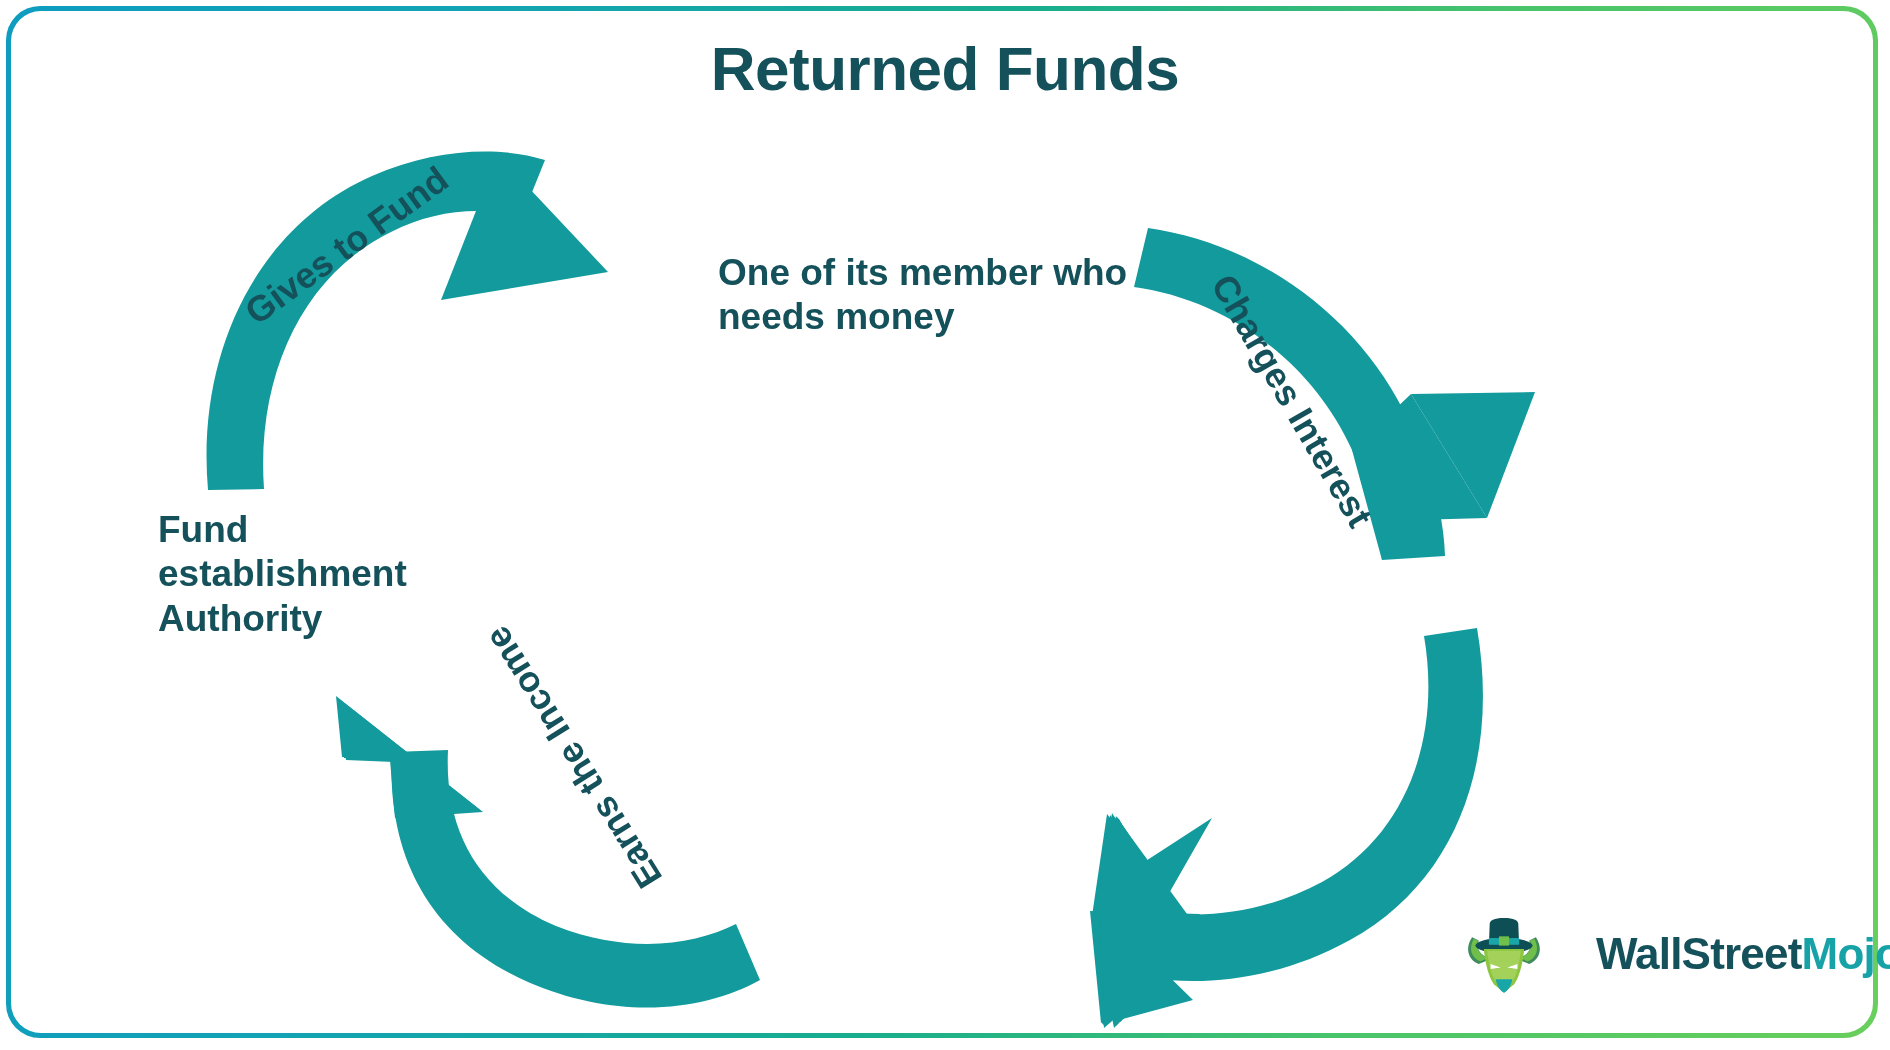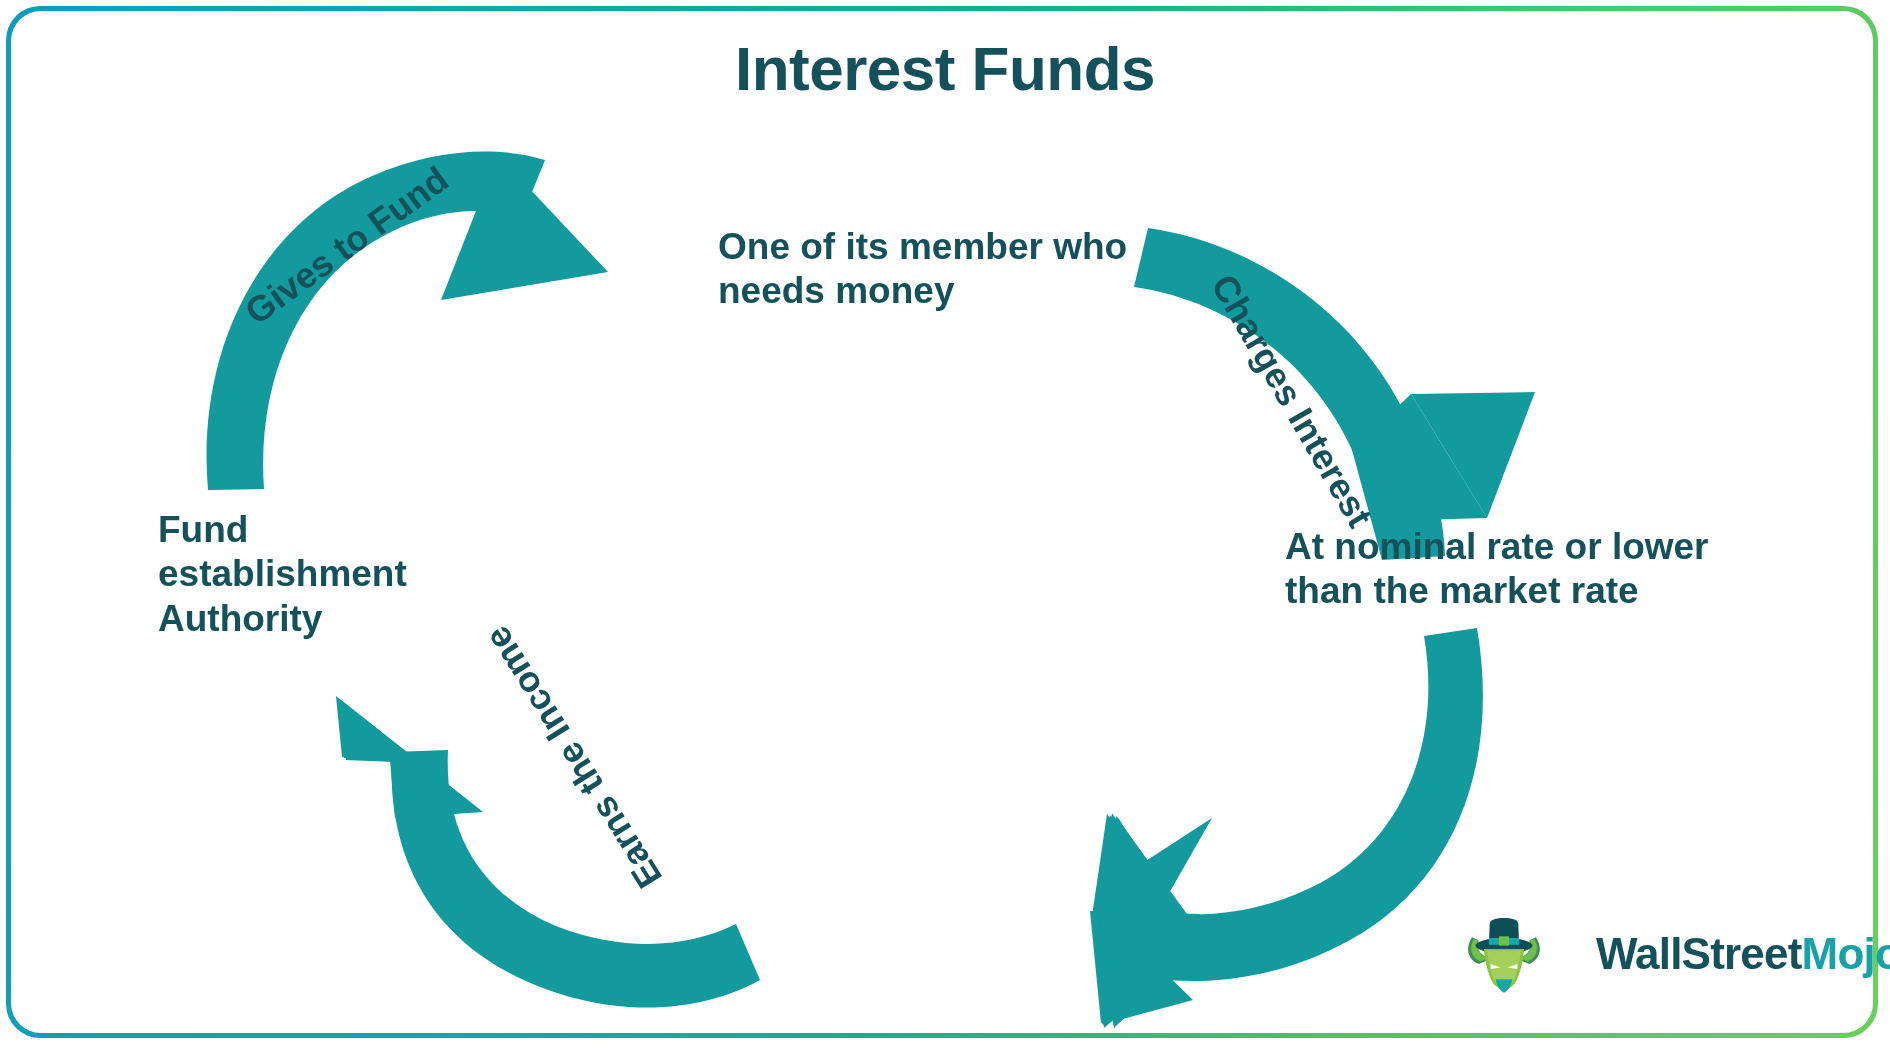--- a/index.html
+++ b/index.html
@@ -68,21 +68,21 @@
     font-size: 37px;
   }
   .node-label.big {
     font-size: 38px;
   }
   .rot-label {
     font-size: 36px;
     white-space: nowrap;
     line-height: 1.12;
   }
-  #lbl-member   { left: 718px; top: 225px; width: 470px; }
+  #lbl-member   { left: 718px; top: 251px; width: 470px; }
   #lbl-initial  { left: 722px; top: 450px; width: 530px; }
   #lbl-authority{ left: 158px; top: 508px; width: 300px; }
   #lbl-nominal  { left: 1285px; top: 525px; width: 470px; }
   #lbl-returned { left: 803px; top: 832px; width: 300px; }
 
   #lbl-gives {
     left: 238px; top: 300px;
     transform: rotate(-36deg);
     transform-origin: left top;
     text-align: left;
@@ -121,21 +121,21 @@
 </style>
 </head>
 <body>
 
 <div id="canvas">
 
   <div id="frame">
     <div id="frame-inner"></div>
   </div>
 
-  <div id="title" class="label">Interest Funds</div>
+  <div id="title" class="label">Returned Funds</div>
 
   <svg id="arrows" viewBox="0 0 1890 1050" xmlns="http://www.w3.org/2000/svg">
 
     <g>
       <path fill="#139A9C" d="
         M 208 490
         C 196 352, 258 226, 372 176
         C 436 148, 500 146, 545 160
         L 522 217
         C 482 206, 434 210, 391 232
@@ -299,21 +299,20 @@
       <path fill="#139A9C" d="
         M 336 696 L 483 812 L 395 818 L 390 760 L 342 757 Z"></path>
     </g>
   </svg>
 
   <div id="lbl-member" class="label node-label">One of its member who needs money</div>
 
 
   <div id="lbl-authority" class="label node-label">Fund establishment Authority</div>
 
-  <div id="lbl-nominal" class="label node-label">At nominal rate or lower than the market rate</div>
 
 
   <div id="lbl-gives" class="label rot-label">Gives to Fund</div>
 
   <div id="lbl-charges" class="label rot-label">Charges Interest</div>
 
   <div id="lbl-earns" class="label rot-label">Earns the Income</div>
 
   <div id="logo">
     <svg id="logo-mark" viewBox="0 0 100 100" xmlns="http://www.w3.org/2000/svg">

